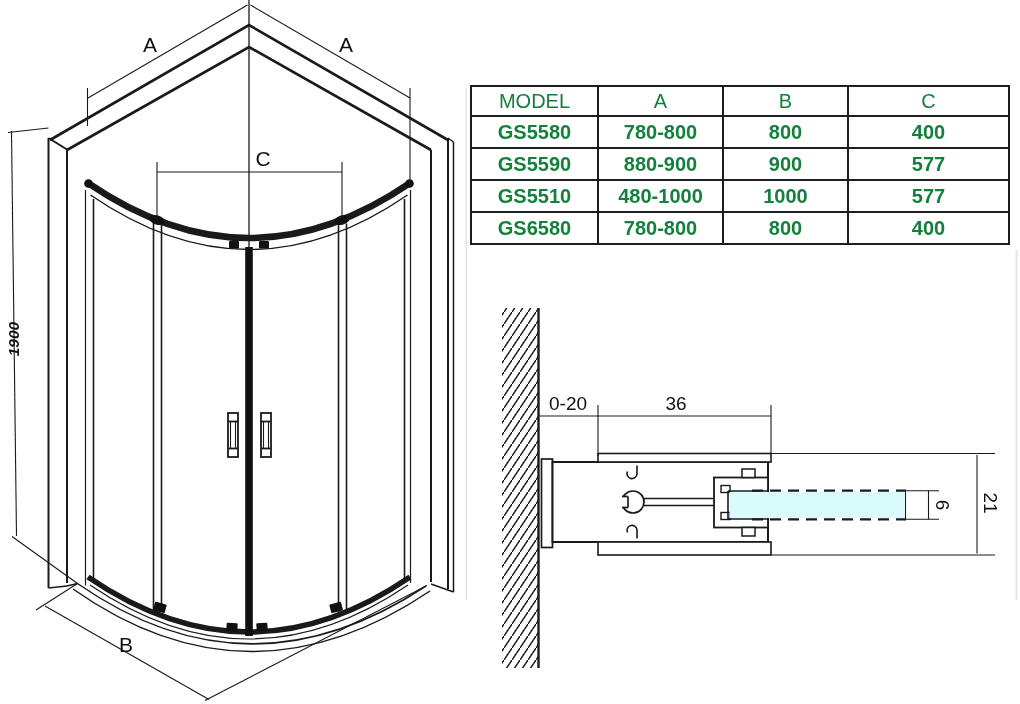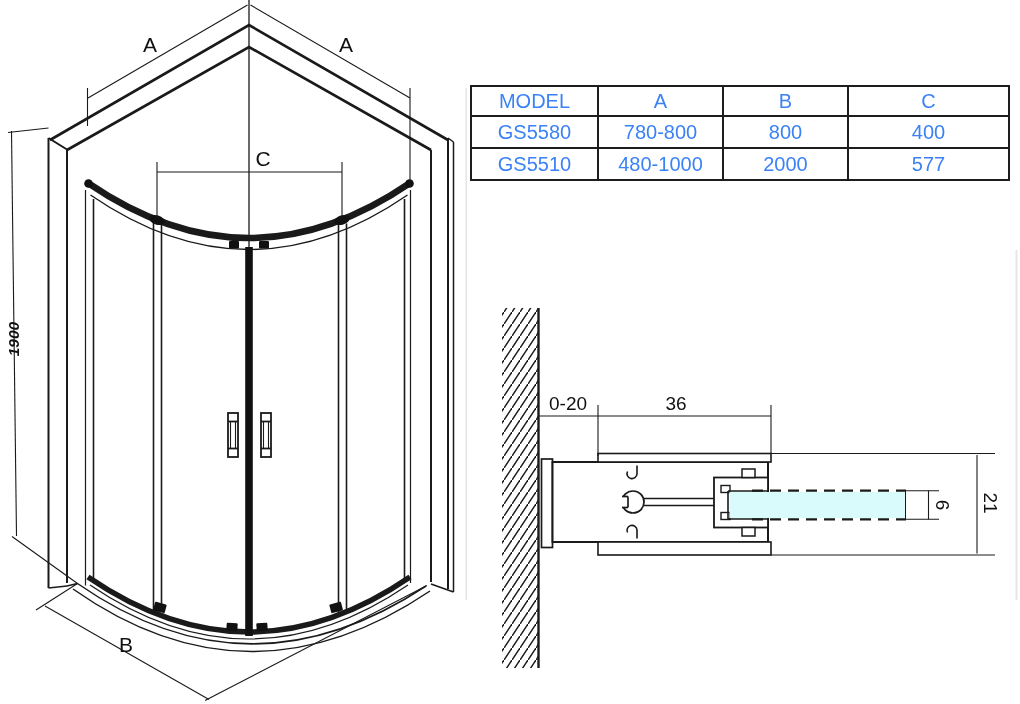--- a/index.html
+++ b/index.html
@@ -6,25 +6,25 @@
   .stage{position:relative;width:1020px;height:704px;background:#fff;
          font-family:"Liberation Sans", sans-serif;}
   svg text{font-family:"Liberation Sans", sans-serif;fill:#111;}
   svg .dim-label{font-size:21px;}
   svg .dim-label-small{font-size:19px;}
   svg .dim-label-rot{font-size:19px;}
   svg .h1900{font-size:15.5px;font-style:italic;font-weight:bold;}
   svg line,svg path{fill:none;}
   table.spec{position:absolute;left:470px;top:85px;width:538px;
              border-collapse:collapse;table-layout:fixed;
-             font-size:20px;color:#3b82f6;background:#fff;}
+             font-size:20px;color:#15803d;background:#fff;}
   table.spec th,table.spec td{border:2px solid #1d1d1d;text-align:center;
              padding:0;font-weight:normal;overflow:hidden;white-space:nowrap;}
   table.spec th{height:28px;}
-  table.spec td{height:30px;}
+  table.spec td{height:30px;font-weight:bold;}
 </style>
 </head>
 <body>
 
 <div class="stage">
 
 <svg width="1020" height="704" viewBox="0 0 1020 704">
   <defs>
     <marker id="arr" markerUnits="userSpaceOnUse" markerWidth="15" markerHeight="11" viewBox="0 0 15 11" refX="14.5" refY="5.5" orient="auto-start-reverse">
       <path d="M14.5,5.5 L1,1.6 L1,9.4 Z" fill="#1a1a1a" stroke="none"></path>
@@ -237,21 +237,33 @@
         </tr>
       </thead>
   <tbody>
         <tr>
           <td>GS5580</td>
           <td>780-800</td>
           <td>800</td>
           <td>400</td>
         </tr>
         <tr>
+          <td>GS5590</td>
+          <td>880-900</td>
+          <td>900</td>
+          <td>577</td>
+        </tr>
+        <tr>
           <td>GS5510</td>
           <td>480-1000</td>
-          <td>2000</td>
+          <td>1000</td>
           <td>577</td>
+        </tr>
+        <tr>
+          <td>GS6580</td>
+          <td>780-800</td>
+          <td>800</td>
+          <td>400</td>
         </tr>
       </tbody>
 </table>
 
 </div>
 
 </body></html>

